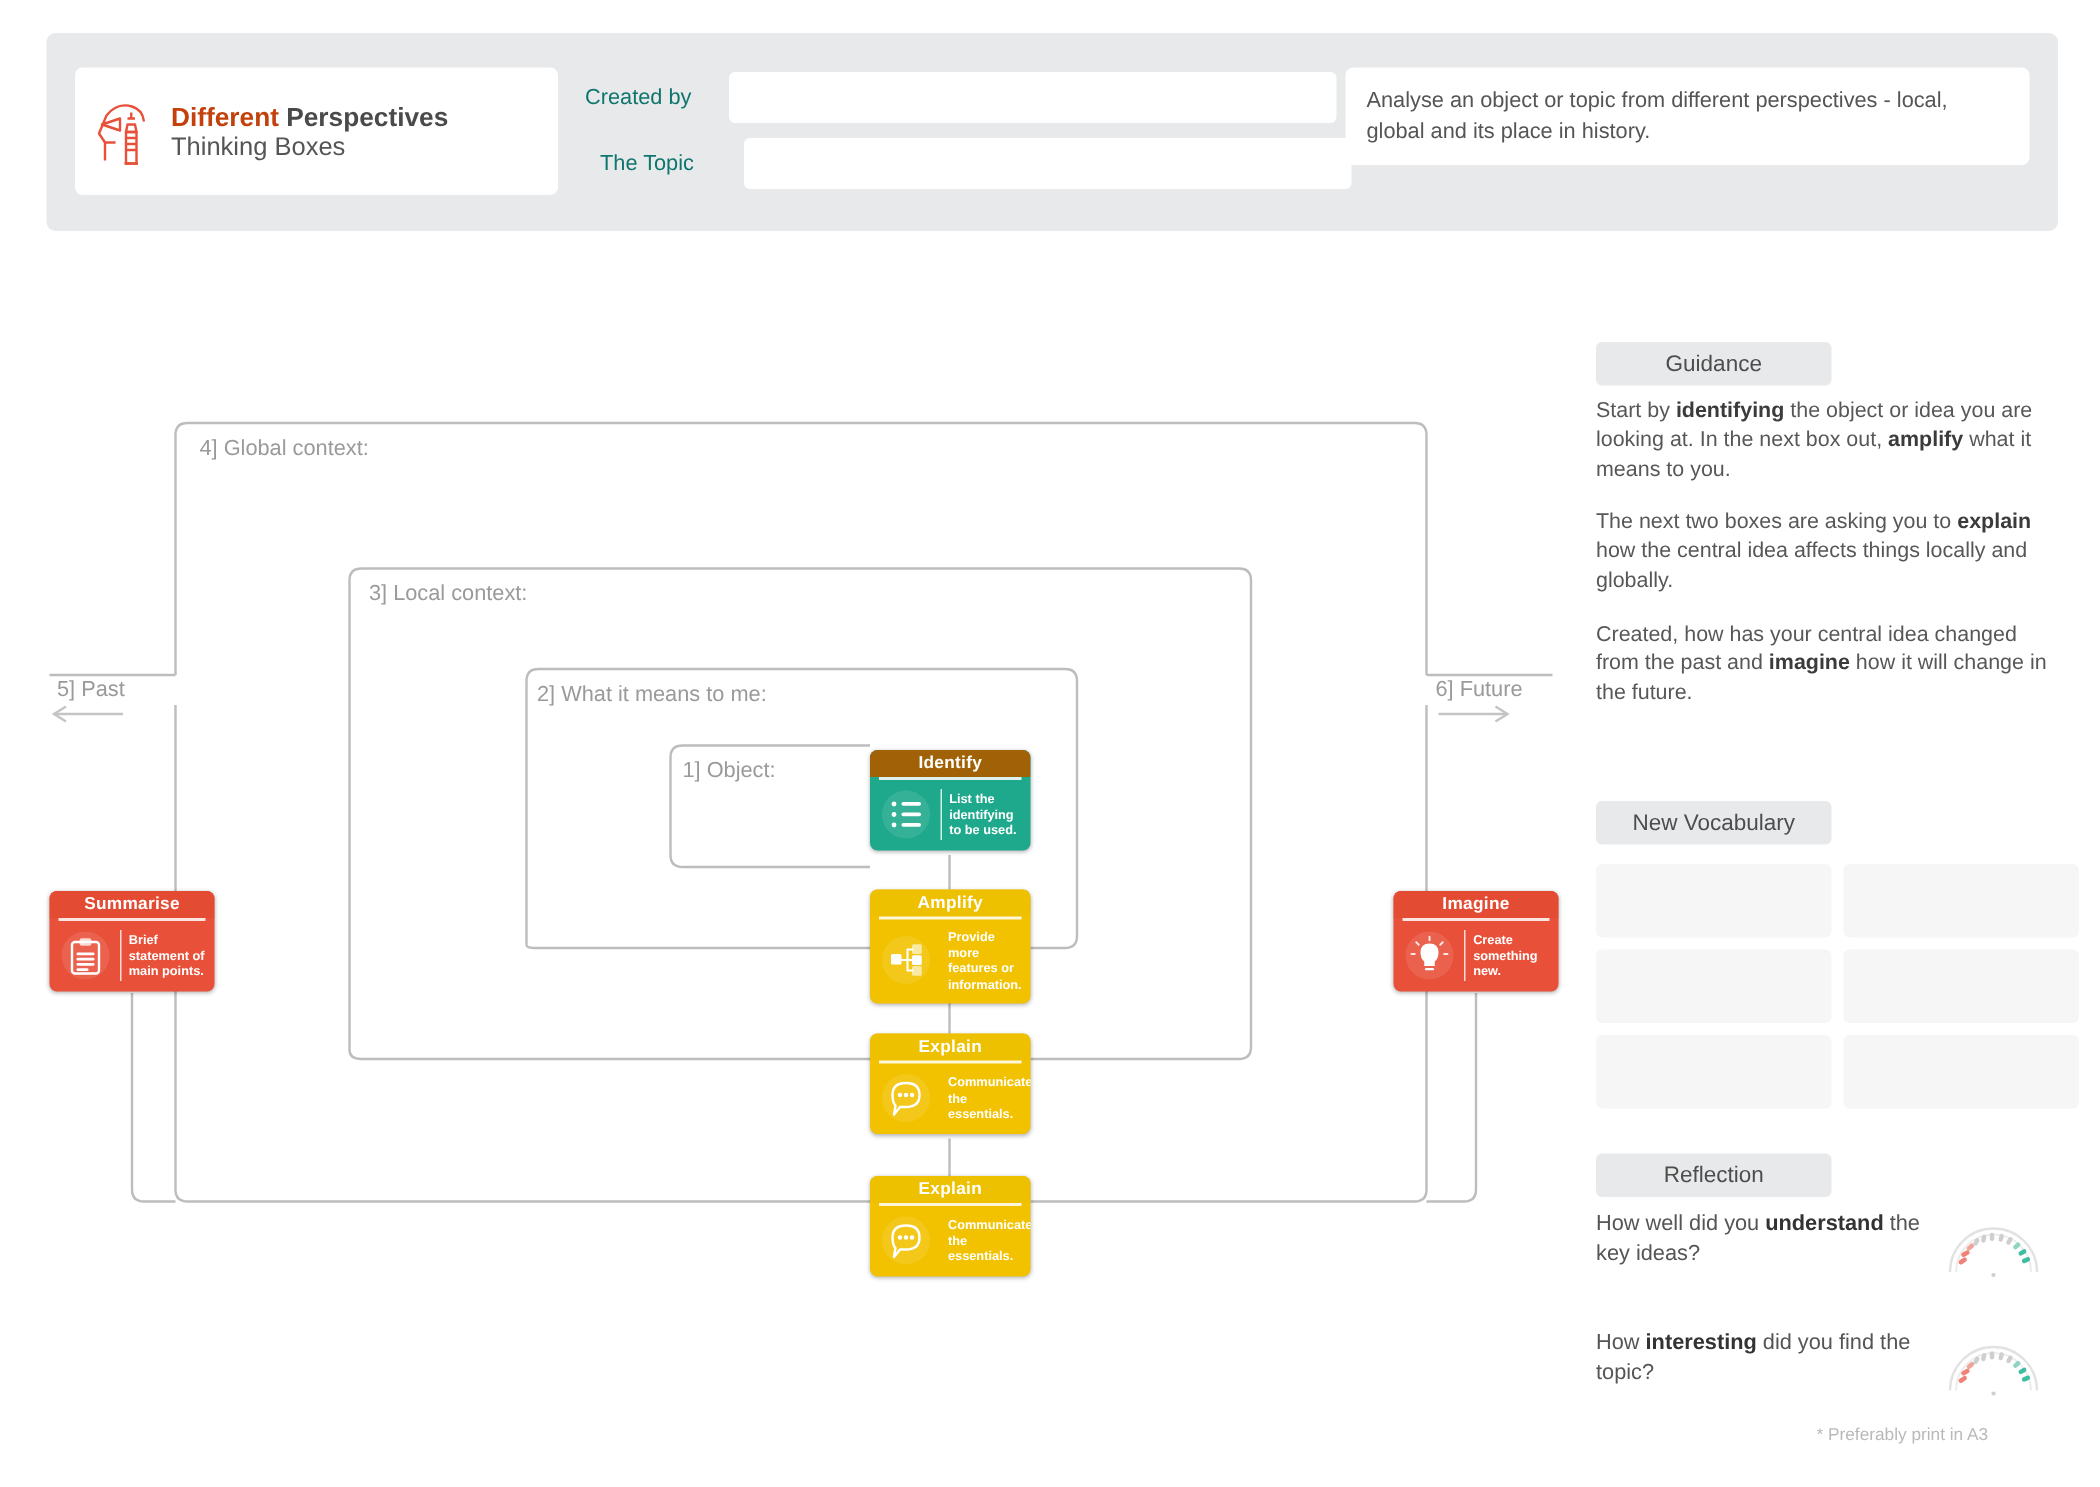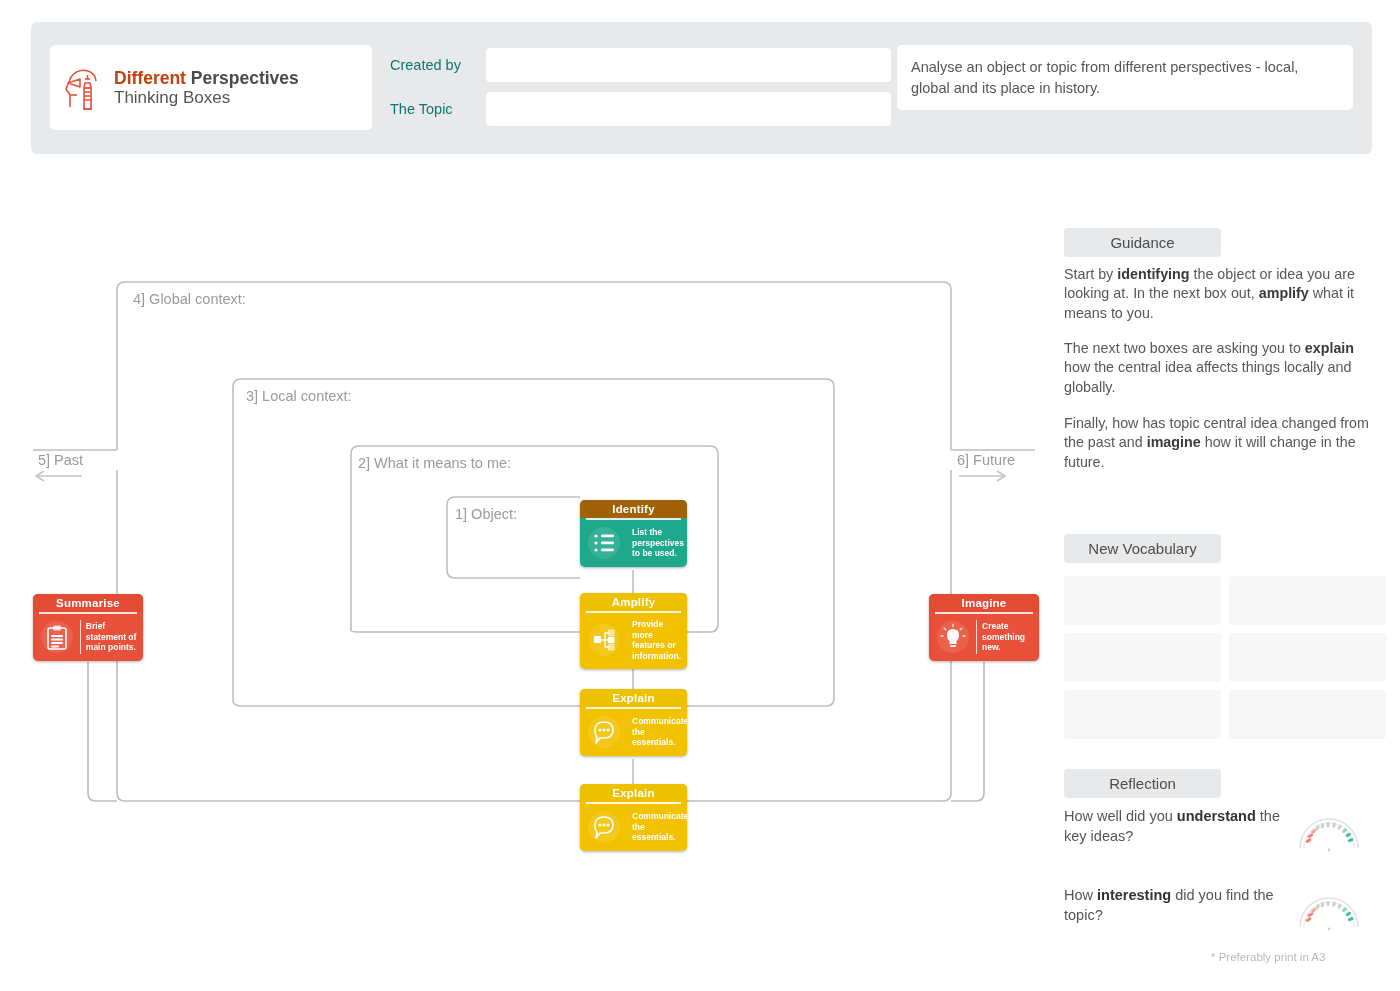--- a/index.html
+++ b/index.html
@@ -31,21 +31,21 @@
   .logo-l2{ font-size:17px; color:#555; }
 
   .field-row{ position:absolute; display:flex; align-items:center; }
   .field-label{ width:96px; font-size:14.5px; color:#0f766e; }
   .field-input{
     width:405px; height:34px; background:#fff; border:none; border-radius:4px;
     font-family:"Liberation Sans", sans-serif; font-size:14px; color:#444;
     padding:0 10px; outline:none;
   }
   #row-created{ left:390px; top:48px; }
-  #row-topic{ left:390px; top:92px; }
+  #row-topic{ left:400px; top:92px; }
 
   .desc-card{
     position:absolute; left:897px; top:45px; width:456px; height:65px;
     background:#fff; border-radius:5px; padding:12px 14px;
     font-size:14.5px; line-height:1.45; color:#555;
   }
 
   
   .canvas{ position:absolute; left:0; top:0; width:1060px; height:742px; }
   .canvas svg{ position:absolute; left:0; top:0; }
@@ -226,21 +226,21 @@
       <g fill="#ffffff">
         <circle cx="9" cy="10" r="1.6"></circle>
           <rect x="14" y="8.6" width="13" height="2.6" rx="1.2"></rect>
         <circle cx="9" cy="17" r="1.6"></circle>
           <rect x="14" y="15.6" width="13" height="2.6" rx="1.2"></rect>
         <circle cx="9" cy="24" r="1.6"></circle>
           <rect x="14" y="22.6" width="13" height="2.6" rx="1.2"></rect>
       </g>
     </svg>
     <div class="card-div"></div>
-    <div class="card-desc">List the perspectives to be used.</div>
+    <div class="card-desc">List the identifying to be used.</div>
   </div>
 </div>
 
 <div class="card gold" id="card-amplify">
   <div class="card-title">Amplify</div>
   <div class="card-rule"></div>
   <div class="card-body">
     <svg class="card-icon" viewBox="0 0 34 34">
       <circle cx="17" cy="17" r="16" fill="rgba(255,255,255,.10)"></circle>
       <g stroke="#ffffff" stroke-width="1.4" fill="none">
@@ -337,21 +337,21 @@
 
 <div class="guide-block" id="guide-p1">
   <span>Start by </span><b>identifying</b><span> the object or idea you are looking at. In the next box out, </span><b>amplify</b><span> what it means to you.</span>
 </div>
 
 <div class="guide-block" id="guide-p2">
   <span>The next two boxes are asking you to </span><b>explain</b><span> how the central idea affects things locally and globally.</span>
 </div>
 
 <div class="guide-block" id="guide-p3">
-  <span>Finally, how has topic central idea changed from the past and </span><b>imagine</b><span> how it will change in the future.</span>
+  <span>Created, how has your central idea changed from the past and </span><b>imagine</b><span> how it will change in the future.</span>
 </div>
 
 <div class="side-pill" id="pill-vocab">New Vocabulary</div>
 <div class="vocab-grid">
   <div class="vocab-cell"></div>
   <div class="vocab-cell"></div>
   <div class="vocab-cell"></div>
   <div class="vocab-cell"></div>
   <div class="vocab-cell"></div>
   <div class="vocab-cell"></div>

